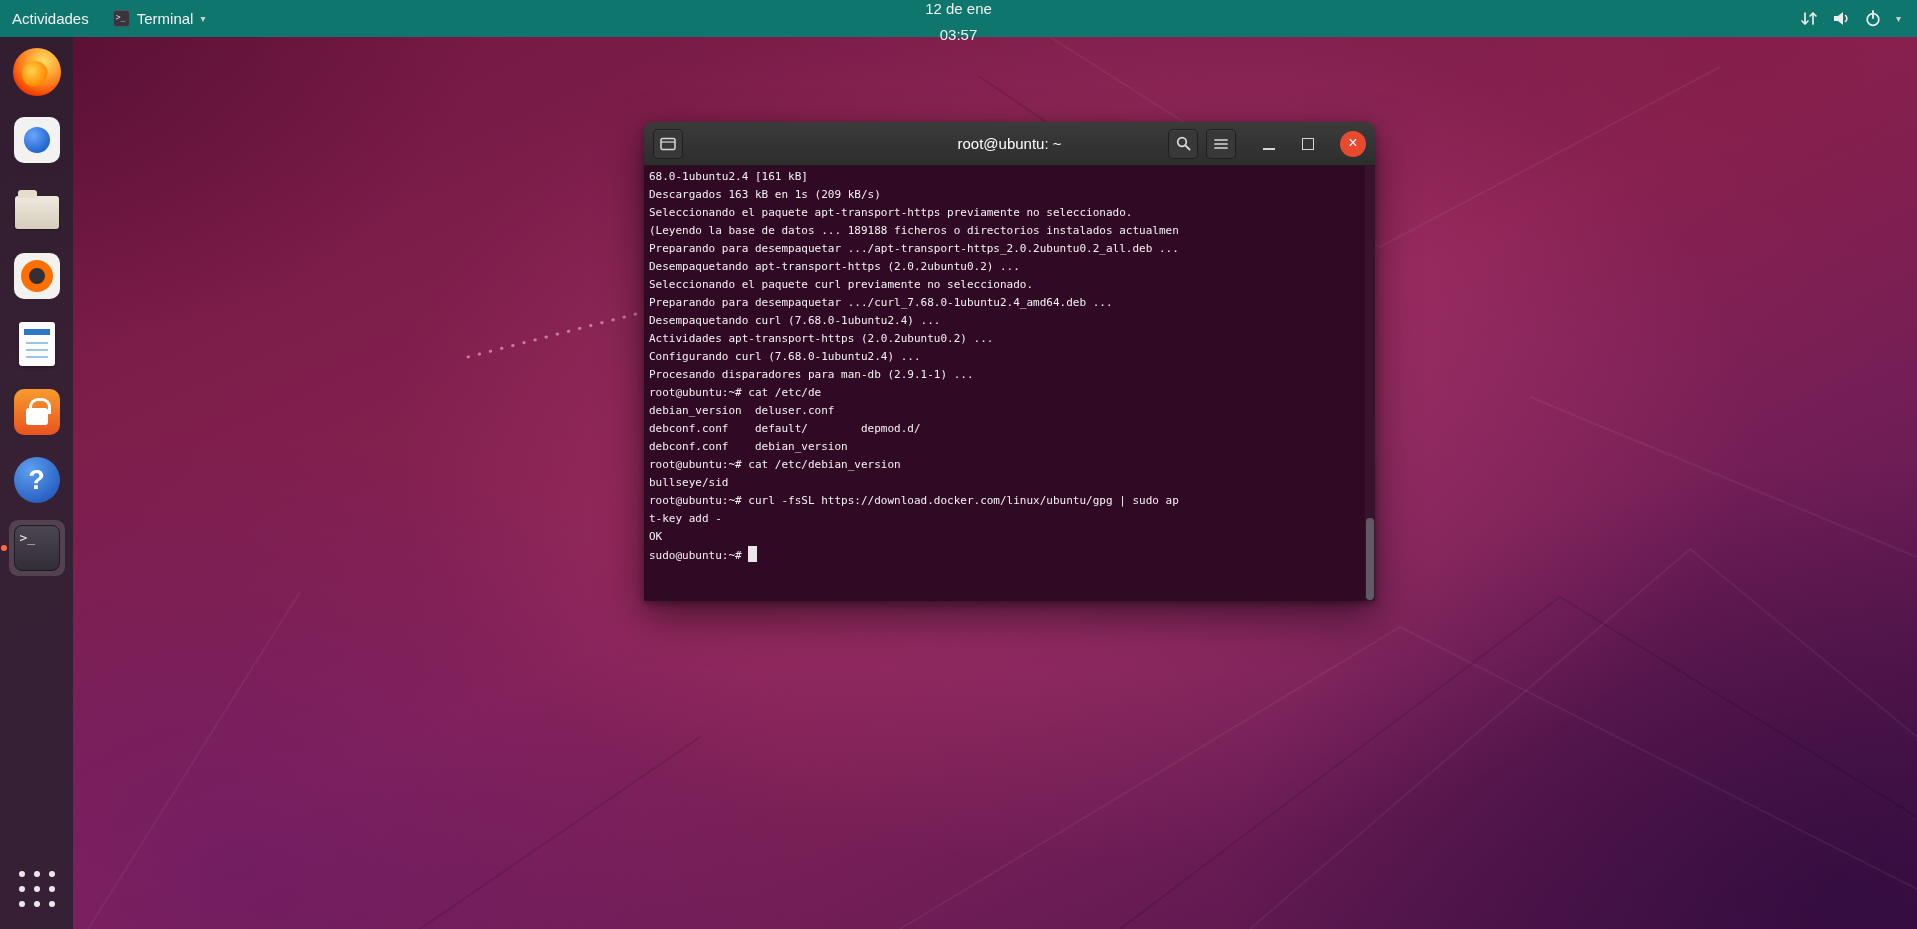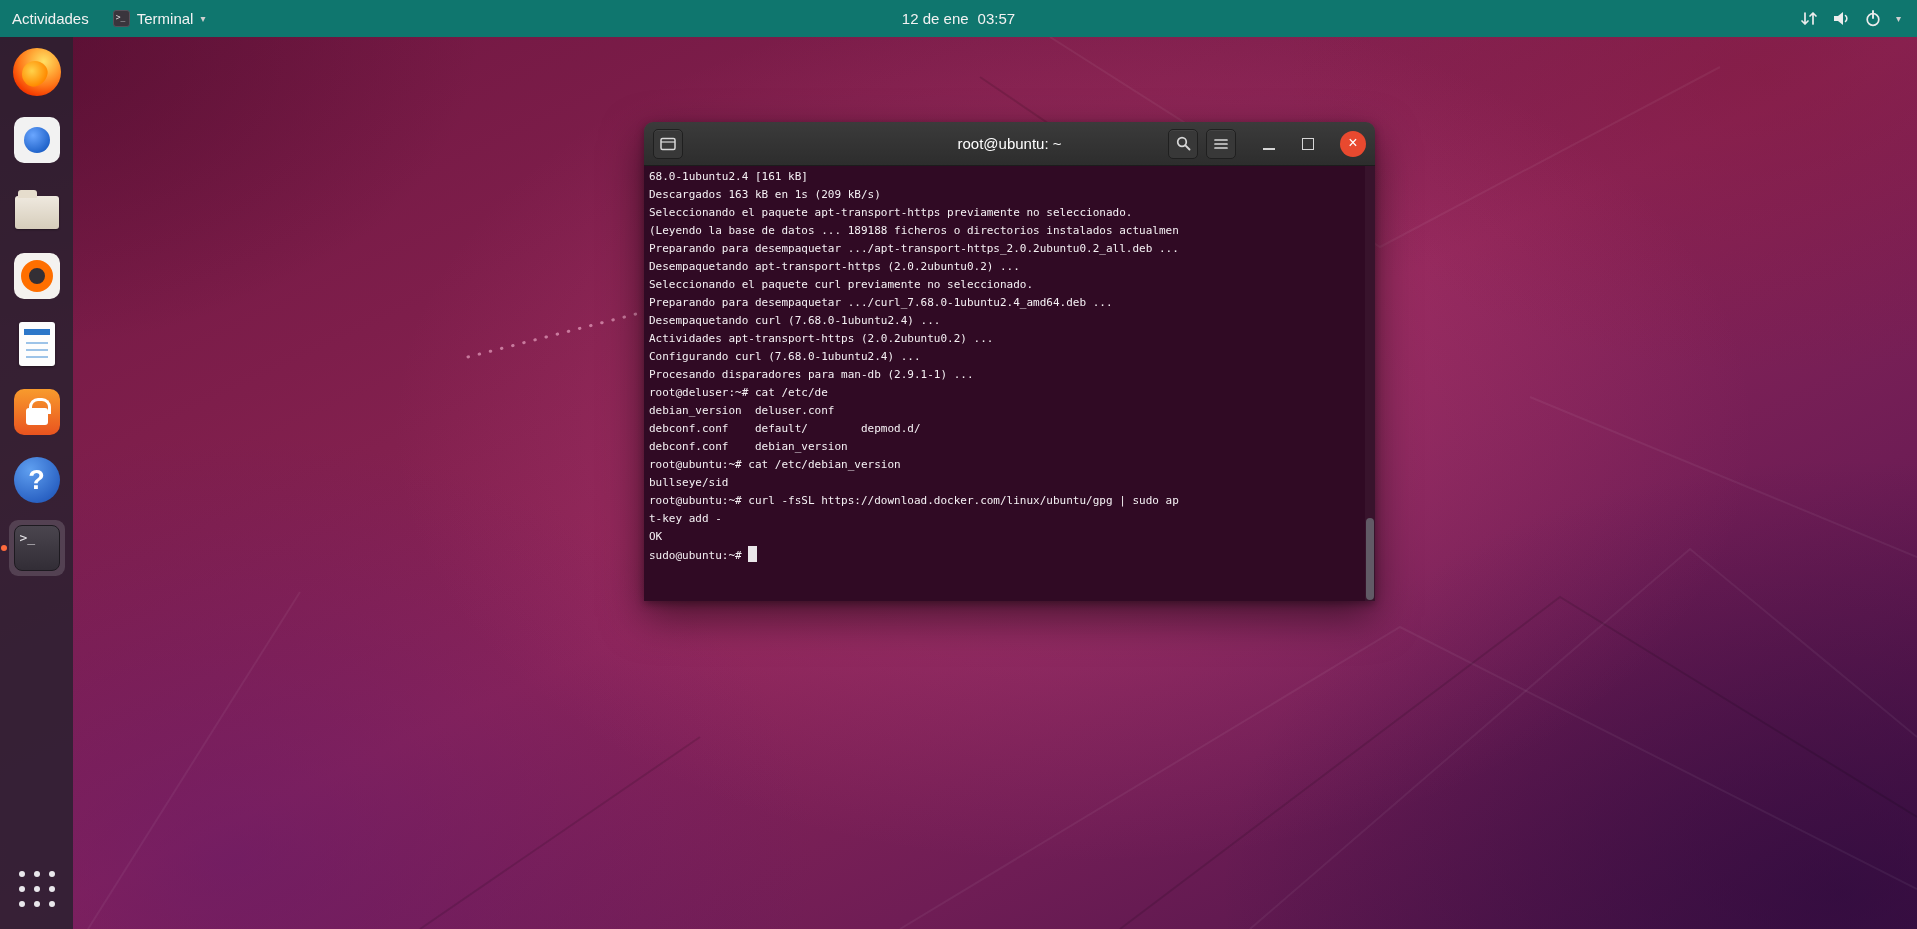--- a/index.html
+++ b/index.html
@@ -17,21 +17,21 @@
   .appmenu { gap:7px;justify-content:space-between; }
   .appmenu-icon {
     width:17px; height:17px; background:#3a353d; border:1px solid #55505a; border-radius:3px;
     color:#d8d6da; font-family:"DejaVu Sans Mono", monospace; font-size:8px;
     display:flex; align-items:flex-start; justify-content:flex-start; padding:2px;
   }
   .appmenu-icon::before { content:">_"; }
   .chev { font-size:10px; color:#cfcfcf; }
   .tb-clock {
     position:absolute; left:50%; top:0; transform:translateX(-50%); height:37px;
-    display:flex; align-items:center; gap:9px; padding:0 10px;
+    display:flex; align-items:center; gap:9px; padding:0 10px;flex-direction:column;
   }
   .tb-right { margin-left:auto; display:flex; align-items:center; gap:15px; padding:0 16px; height:100%; }
   .tray-icon { display:flex; align-items:center; }
 
   
   .wallpaper {
     position:absolute; top:37px; left:0; width:1917px; height:892px;
     background-color:#701a46;
     background-image:
       radial-gradient(1100px 700px at 56% 44%, rgba(223,83,142,0.35), rgba(223,83,142,0) 62%),
@@ -282,21 +282,21 @@
         <div class="t-line">Seleccionando el paquete apt-transport-https previamente no seleccionado.</div>
         <div class="t-line">(Leyendo la base de datos ... 189188 ficheros o directorios instalados actualmen</div>
         <div class="t-line">Preparando para desempaquetar .../apt-transport-https_2.0.2ubuntu0.2_all.deb ...</div>
         <div class="t-line">Desempaquetando apt-transport-https (2.0.2ubuntu0.2) ...</div>
         <div class="t-line">Seleccionando el paquete curl previamente no seleccionado.</div>
         <div class="t-line">Preparando para desempaquetar .../curl_7.68.0-1ubuntu2.4_amd64.deb ...</div>
         <div class="t-line">Desempaquetando curl (7.68.0-1ubuntu2.4) ...</div>
         <div class="t-line">Actividades apt-transport-https (2.0.2ubuntu0.2) ...</div>
         <div class="t-line">Configurando curl (7.68.0-1ubuntu2.4) ...</div>
         <div class="t-line">Procesando disparadores para man-db (2.9.1-1) ...</div>
-        <div class="t-line">root@deluser:~# cat /etc/de</div>
+        <div class="t-line">root@ubuntu:~# cat /etc/de</div>
         <div class="t-line">debian_version  deluser.conf</div>
         <div class="t-line">debconf.conf    default/        depmod.d/</div>
         <div class="t-line">debconf.conf    debian_version</div>
         <div class="t-line">root@ubuntu:~# cat /etc/debian_version</div>
         <div class="t-line">bullseye/sid</div>
         <div class="t-line">root@ubuntu:~# curl -fsSL https://download.docker.com/linux/ubuntu/gpg | sudo ap</div>
         <div class="t-line">t-key add -</div>
         <div class="t-line">OK</div>
       </div>
     <div class="t-line"><span>sudo@ubuntu:~# </span><span class="cursor"></span></div>

